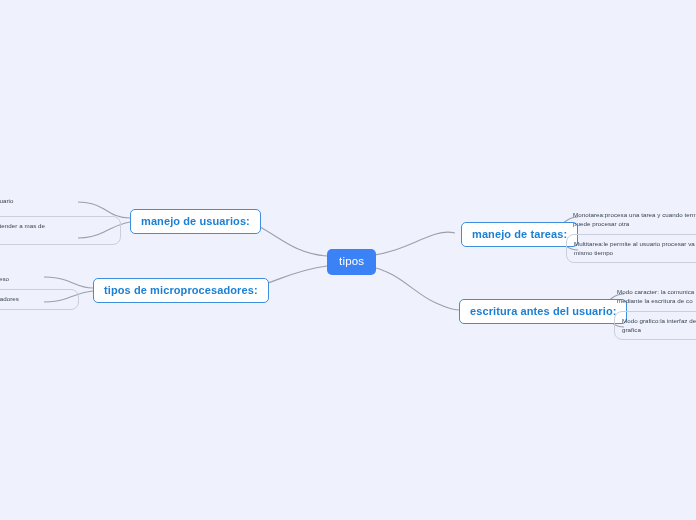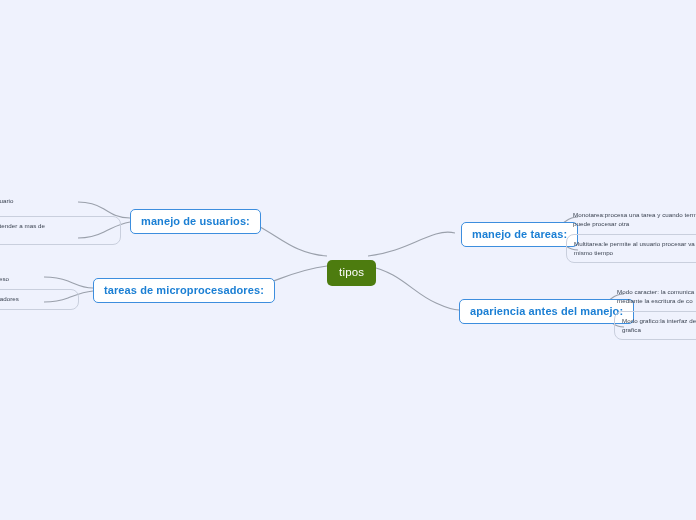--- a/index.html
+++ b/index.html
@@ -95,50 +95,50 @@
       <path d="M 130,218 C 118,218 112,214 104,209 C 96,204 88,202 78,202" fill="none" stroke="#9aa0ab" stroke-width="1.1"></path>
       <path d="M 130,222 C 118,224 113,228 104,232 C 96,236 88,238 78,238" fill="none" stroke="#9aa0ab" stroke-width="1.1"></path>
       <path d="M 93,288 C 82,288 76,284 68,281 C 60,278 52,277 44,277" fill="none" stroke="#9aa0ab" stroke-width="1.1"></path>
       <path d="M 93,291 C 82,292 76,295 68,298 C 60,301 52,302 44,302" fill="none" stroke="#9aa0ab" stroke-width="1.1"></path>
       <path d="M 547,231 C 556,230 560,225 566,221 C 570,218 574,217 578,217" fill="none" stroke="#9aa0ab" stroke-width="1.1"></path>
       <path d="M 547,235 C 556,237 560,242 566,246 C 570,249 574,250 578,250" fill="none" stroke="#9aa0ab" stroke-width="1.1"></path>
       <path d="M 594,308 C 603,307 606,302 612,298 C 616,295 620,294 624,294" fill="none" stroke="#9aa0ab" stroke-width="1.1"></path>
       <path d="M 594,312 C 603,314 606,319 612,323 C 616,326 620,327 624,327" fill="none" stroke="#9aa0ab" stroke-width="1.1"></path>
     </svg>
 
-  <div class="node root-node" style="left: 327px; top: 260px; background: #4d7c0f; color: rgb(255, 255, 255);">
+  <div class="node root-node" style="left: 327px; top: 249px; background: #3b82f6; color: rgb(255, 255, 255);">
     <span>tipos</span>
   </div>
 
   <div id="nodes-layer">
       <div class="node branch-node" style="left: 130px; top: 209px;"><span>manejo de usuarios:</span></div>
       <div class="node leaf-node borderless" style="left: -58px; top: 192px; width: 122px;">
         <span class="leaf-text">trabajar con un usuario</span>
       </div>
       <div class="node leaf-node" style="left: -62px; top: 216px; width: 183px;">
         <span class="leaf-text">atica que permite atender a mas de
 po</span>
       </div>
-      <div class="node branch-node" style="left: 93px; top: 278px;"><span>tareas de microprocesadores:</span></div>
+      <div class="node branch-node" style="left: 93px; top: 278px;"><span>tipos de microprocesadores:</span></div>
       <div class="node leaf-node borderless" style="left: -62px; top: 270px; width: 128px;">
         <span class="leaf-text">ntrolar un solo proceso</span>
       </div>
       <div class="node leaf-node" style="left: -58px; top: 289px; width: 137px;">
         <span class="leaf-text">arios microprocesadores</span>
       </div>
       <div class="node branch-node" style="left: 461px; top: 222px;"><span>manejo de tareas:</span></div>
       <div class="node leaf-node borderless" style="left: 566px; top: 206px; width: 165px;">
         <span class="leaf-text">Monotarea:procesa una tarea y cuando term
 puede procesar otra</span>
       </div>
       <div class="node leaf-node" style="left: 566px; top: 234px; width: 170px;">
         <span class="leaf-text">Multitarea:le permite al usuario procesar va
 mismo tiempo</span>
       </div>
-      <div class="node branch-node" style="left: 459px; top: 299px;"><span>apariencia antes del manejo:</span></div>
+      <div class="node branch-node" style="left: 459px; top: 299px;"><span>escritura antes del usuario:</span></div>
       <div class="node leaf-node borderless" style="left: 610px; top: 283px; width: 112px;">
         <span class="leaf-text">Modo caracter: la comunica
 mediante la escritura de co</span>
       </div>
       <div class="node leaf-node" style="left: 614px; top: 311px; width: 110px;">
         <span class="leaf-text">Modo grafico:la interfaz del
 grafica</span>
       </div>
     </div>
 

